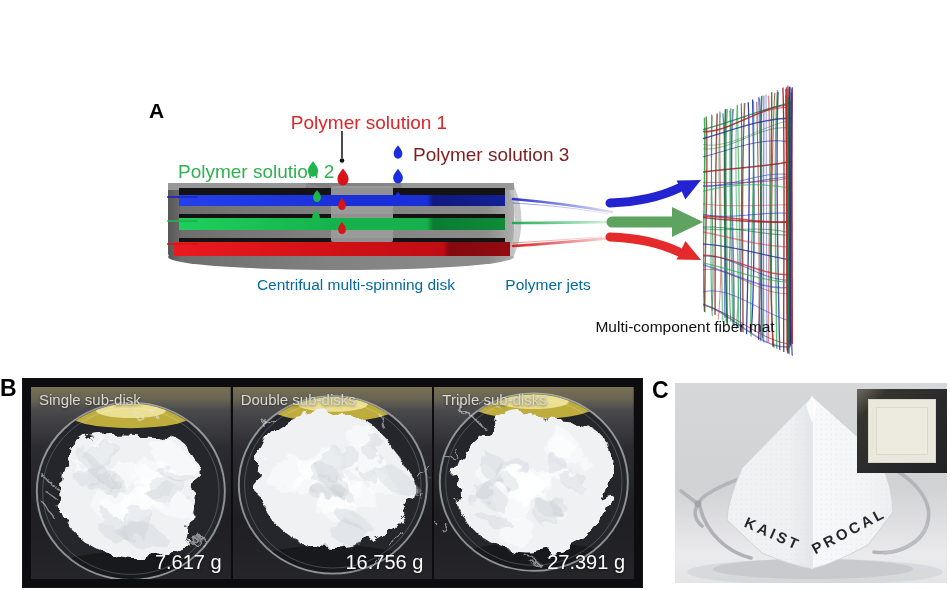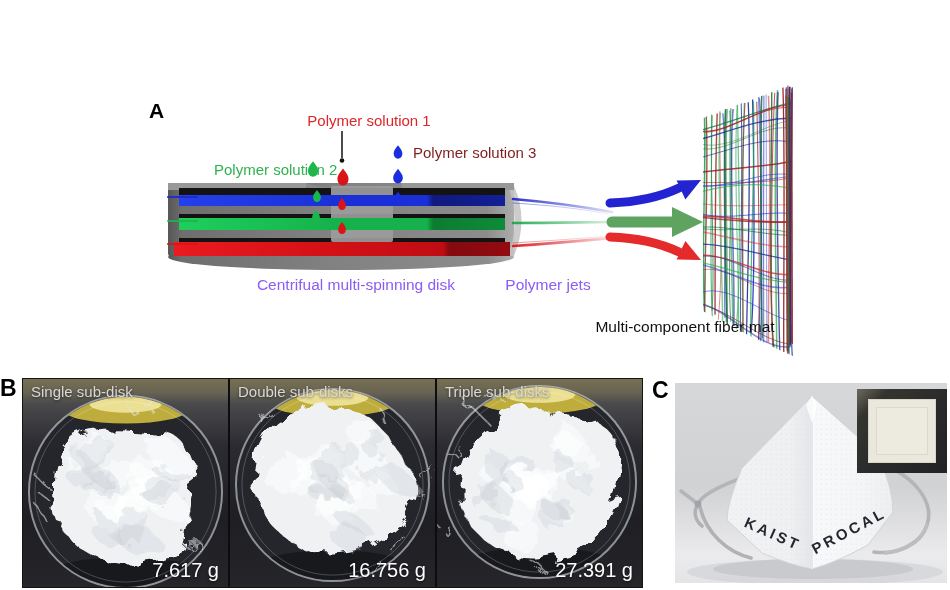--- a/index.html
+++ b/index.html
@@ -2,27 +2,27 @@
 <html><head>
 <meta charset="utf-8">
 <style>
   html,body{margin:0;padding:0;background:#fff;}
   .canvas{position:relative;width:950px;height:590px;background:#fff;overflow:hidden;
           font-family:"Liberation Sans",sans-serif;}
   .abs{position:absolute;}
   svg.layer{position:absolute;left:0;top:0;}
   .plabel{font-weight:bold;font-size:21px;color:#000;}
   .plabel.big{font-size:23px;}
-  .sol-label{font-size:15px;white-space:nowrap;}
-  .cap{font-size:15.5px;color:#8b5cf6;white-space:nowrap;}
+  .sol-label{font-size:19px;white-space:nowrap;}
+  .cap{font-size:15.5px;color:#0369a1;white-space:nowrap;}
   .cap.center{text-align:center;}
   .matcap{font-size:15.5px;color:#111;text-align:center;line-height:18px;}
   
   .bstrip{position:absolute;left:22px;top:378px;width:621px;height:210px;background:#0d0d0f;
-          display:flex;gap:2px;padding:0;border:1px solid #141414;box-sizing:border-box;}
+          display:flex;gap:2px;padding:8px;border:1px solid #141414;box-sizing:border-box;}
   .bphoto{position:relative;flex:1 1 0;overflow:hidden;background:#1c1c20;}
   .bphoto svg{position:absolute;left:0;top:0;width:100%;height:100%;}
   .btitle{position:absolute;left:8px;top:4px;font-size:15px;color:#d8d8d6;
           text-shadow:0 1px 3px rgba(0,0,0,.55);white-space:nowrap;}
   .bweight{position:absolute;right:9px;bottom:5px;font-size:20px;color:#fdfdfd;
            text-shadow:0 1px 3px rgba(0,0,0,.6);white-space:nowrap;}
   
   .cphoto{position:absolute;left:675px;top:383px;width:272px;height:200px;overflow:hidden;
           background:linear-gradient(180deg,#d6d7d9 0%,#d1d2d4 52%,#dfdfe1 70%,#ebebed 86%,#e4e4e6 100%);}
   .cphoto svg{position:absolute;left:0;top:0;width:100%;height:100%;}
@@ -213,21 +213,21 @@
         <path d="M786.3624034300447,87.33790528122336 L787.5911706467159,353.9990784735419" stroke="#c8262a" stroke-width="1.3" opacity="0.85"></path>
         <path d="M789.1436545732431,86.80459119845182 L789.8789569102228,345.1235451437533" stroke="#c8262a" stroke-width="1.3" opacity="0.85"></path>
         <path d="M788.4342818283476,97.56395392026752 L787.9713616962545,351.2244964777492" stroke="#18703a" stroke-width="1.3" opacity="0.85"></path>
         <path d="M789.915967172943,86.69880486419424 L790.2944587238599,345.7452560951933" stroke="#1a2490" stroke-width="1.3" opacity="0.85"></path>
       </g>
     </svg>
 
   <div class="abs plabel" style="left:149px;top:99px">A</div>
 
   <div class="abs sol-label" style="left: 289px; top: 112px; width: 160px; text-align: center; color: rgb(224, 36, 40);">Polymer solution 1</div>
-  <div class="abs sol-label" style="left: 178px; top: 161px; color: rgb(47, 177, 79); margin-left: 36px;">Polymer solution 2</div>
+  <div class="abs sol-label" style="left: 178px; top: 161px; color: rgb(47, 177, 79);">Polymer solution 2</div>
   <div class="abs sol-label" style="left: 413px; top: 144px; color: #7f1d1d;">Polymer solution 3</div>
 
   <div class="abs cap center" style="left:236px;top:276px;width:240px">Centrifual multi-spinning disk</div>
   <div class="abs cap center" style="left:478px;top:276px;width:140px">Polymer jets</div>
   <div class="abs matcap" style="left:580px;top:318px;width:210px">
     <div>Multi-component fiber mat</div>
   </div>
 
   <div class="abs plabel big" style="left:0px;top:375px">B</div>
 

